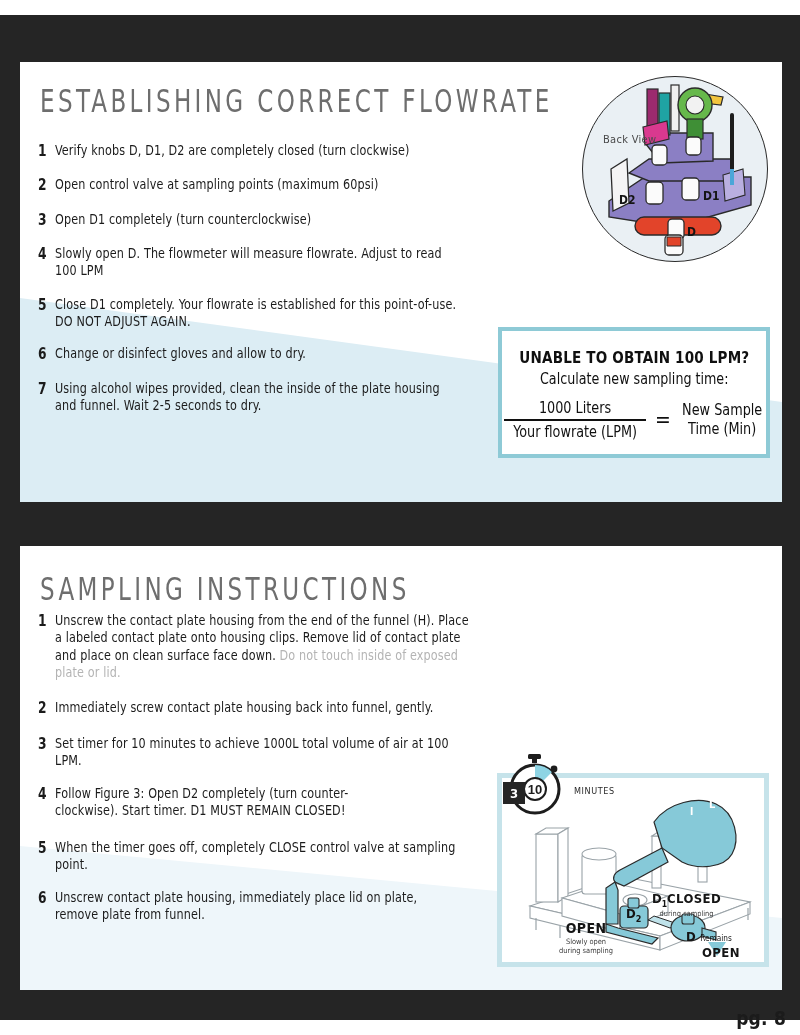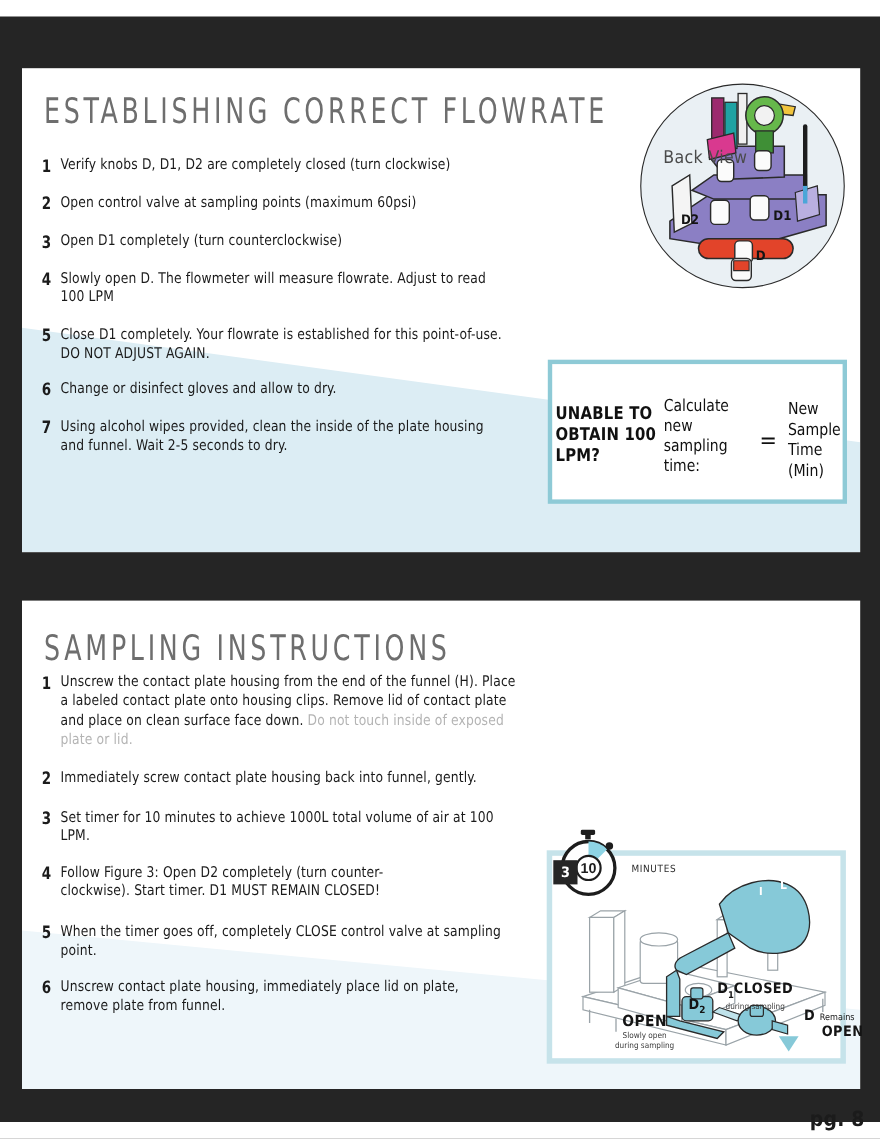--- a/index.html
+++ b/index.html
@@ -135,21 +135,21 @@
     width: 272px;
     height: 131px;
     background: #8ecad6;
     padding: 4px;
   }
   #formula-callout .inner {
     width: 100%;
     height: 100%;
     background: #ffffff;
     display: flex;
-    flex-direction: row;
+    flex-direction: column;
     align-items: center;
     justify-content: center;
     padding-top: 4px;
   }
   .callout-title {
     font-family: "DejaVu Sans Condensed", "Liberation Sans Narrow", "Liberation Sans", sans-serif;
     font-weight: bold;
     font-size: 16px;
     color: #101010;
     letter-spacing: 0.2px;
@@ -216,21 +216,21 @@
     position: absolute;
     inset: 0;
     border-radius: 50%;
     background: #eaf0f4;
     border: 1.6px solid #2a2a2a;
     overflow: hidden;
   }
   .bv-label {
     position: absolute;
     font-family: "DejaVu Sans Condensed", "Liberation Sans Narrow", "Liberation Sans", sans-serif;
-    font-size: 16px;
+    font-size: 11px;
     color: #4a4a4a;
     letter-spacing: 0.3px;
   }
   .bv-knob-label {
     position: absolute;
     font-family: "DejaVu Sans Condensed", "Liberation Sans Narrow", "Liberation Sans", sans-serif;
     font-size: 12px;
     font-weight: bold;
     color: #141414;
   }
@@ -412,20 +412,25 @@
       <span class="bv-knob-label" style="left:120px; top:112px;">D1</span>
       <span class="bv-knob-label" style="left:104px; top:148px;">D</span>
     </div>
   </div>
 
   <div id="formula-callout">
     <div class="inner">
       <div class="callout-title">UNABLE TO OBTAIN 100 LPM?</div>
       <div class="callout-sub">Calculate new sampling time:</div>
       <div class="equation">
+        <div class="fraction">
+          <div class="numerator">1000 Liters</div>
+          <div class="frac-bar"></div>
+          <div class="denominator">Your flowrate (LPM)</div>
+        </div>
         <div class="equals">=</div>
         <div class="rhs">
           <span>New Sample</span>
           <span>Time (Min)</span>
         </div>
       </div>
     </div>
   </div>
 
   <div class="card" id="card-sampling">
@@ -545,21 +550,21 @@
       </div>
 
       <span class="fig-knob" style="left:124px; top:128px; color:#141414;"><span>D</span><span style="font-size:9px;vertical-align:sub;">2</span></span>
 
       <div class="fig-label" style="left:38px; top:140px; text-align:center; width:92px;">
         <span style="font-size:14px;font-weight:600;letter-spacing:0.4px;">OPEN</span>
         <span class="sub">Slowly open</span>
         <span class="sub">during sampling</span>
       </div>
 
-      <div class="fig-label" style="left:184px; top:134px;margin-left:45px;">
+      <div class="fig-label" style="left:184px; top:148px;">
         <span class="big">D</span>
         <span class="small-caps">Remains</span>
         <span style="display:block;font-size:13px;font-weight:600;letter-spacing:0.4px;margin-left:16px;">OPEN</span>
       </div>
 
     </div>
   </div>
 
   <div id="page-number">pg. 8</div>
 

